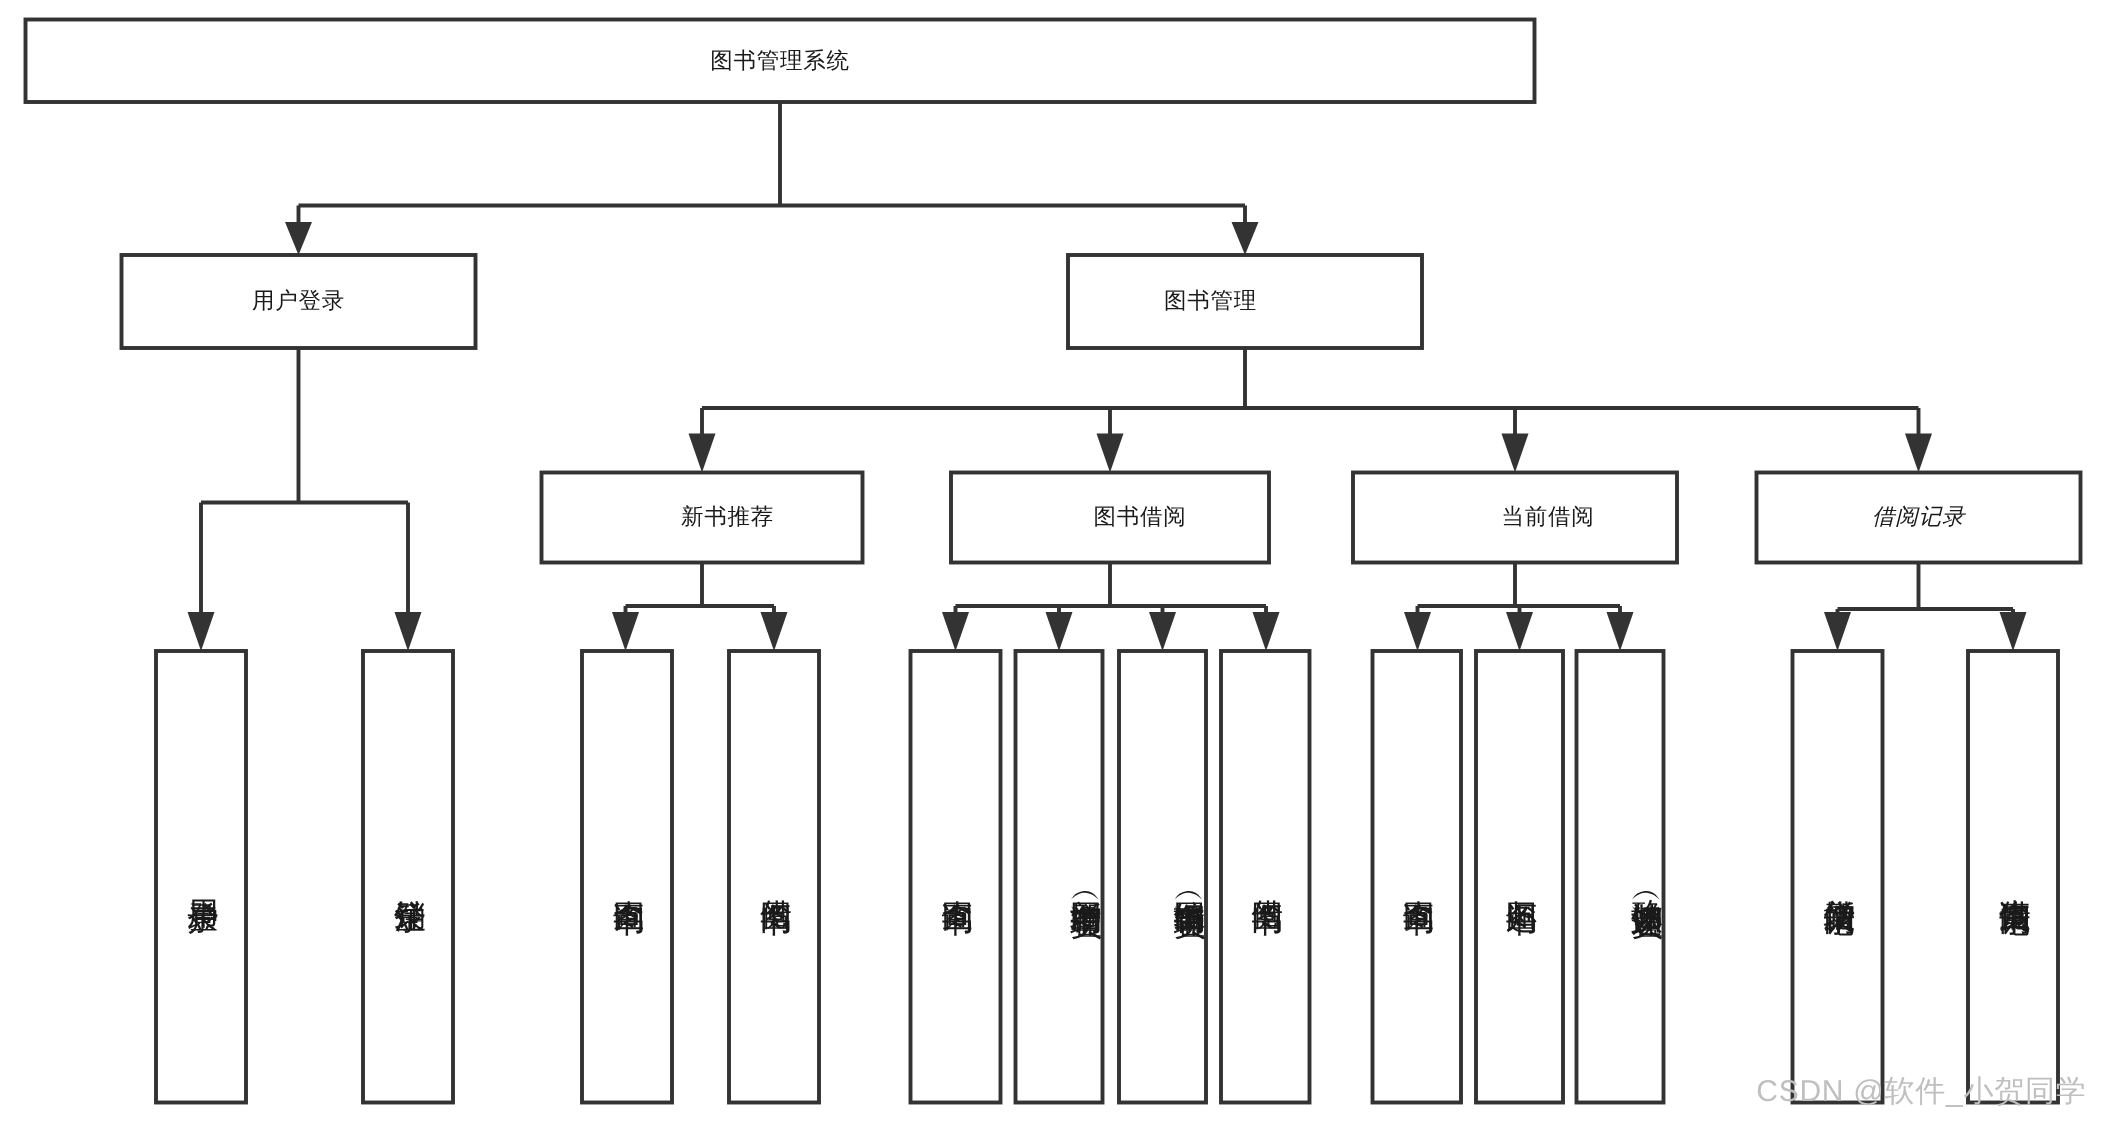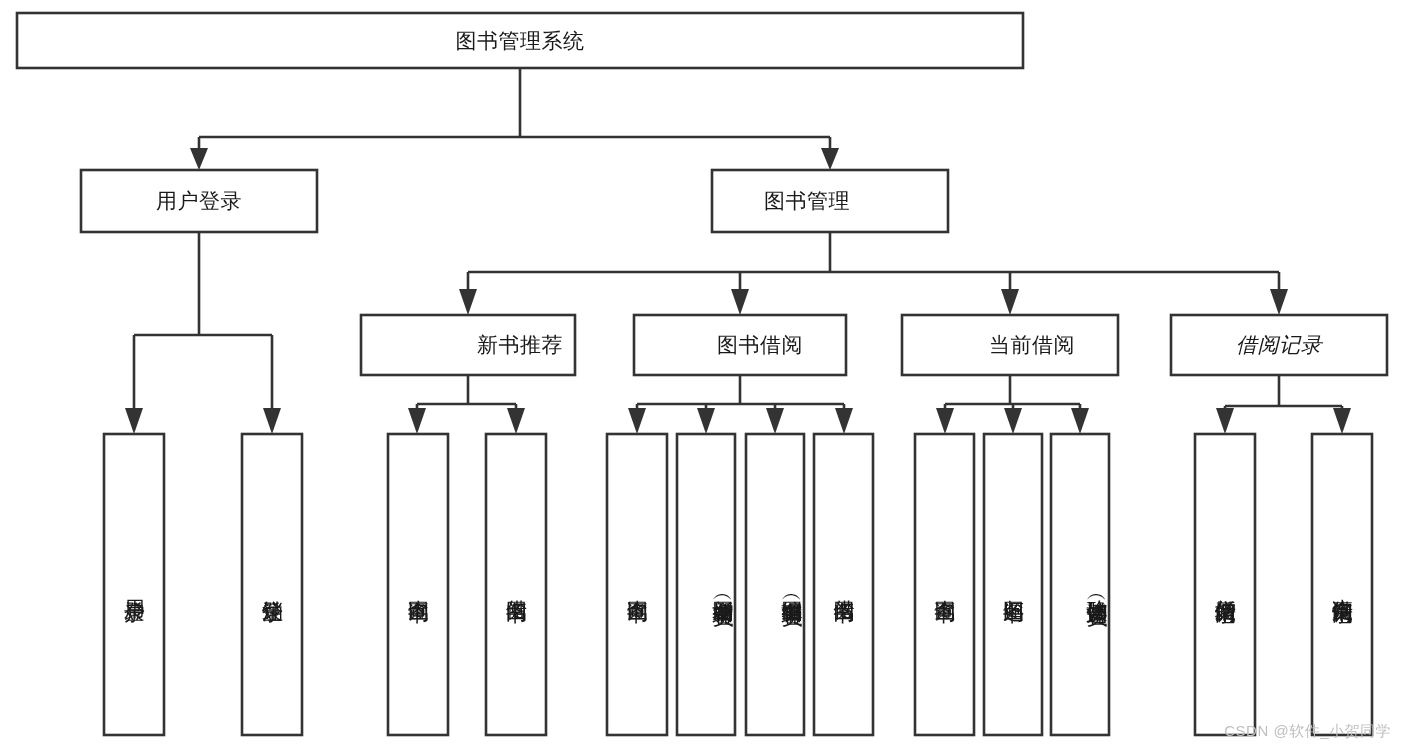--- a/index.html
+++ b/index.html
@@ -39,21 +39,21 @@
   .arrow-head {
     fill: #333333;
     stroke: none;
   }
   .node-label-h {
     position: absolute;
     display: flex;
     align-items: center;
     justify-content: center;
     color: #1a1a1a;
-    font-size: 21px;
+    font-size: 15px;
     line-height: 1.2;
     letter-spacing: 0.5px;
     white-space: nowrap;
     pointer-events: none;
   }
   .node-label-v {
     position: absolute;
     display: flex;
     align-items: center;
     justify-content: center;
@@ -63,21 +63,21 @@
     letter-spacing: 1px;
     writing-mode: vertical-rl;
     text-orientation: upright;
     white-space: nowrap;
     pointer-events: none;
   }
   .watermark {
     position: absolute;
     right: 14px;
     bottom: 6px;
-    font-size: 15px;
+    font-size: 20px;
     color: #bfbfbf;
     letter-spacing: 0.5px;
     white-space: nowrap;
   }
 </style>
 </head>
 <body>
 
 <div id="diagram-root">
 
@@ -187,21 +187,21 @@
 
     <rect class="node-rect" x="1195" y="434" width="60" height="301"></rect>
     <rect class="node-rect" x="1312" y="434" width="60" height="301"></rect>
   </svg>
 
   <div class="node-label-h" style="left:17px; top:13px; width:1006px; height:55px;">图书管理系统</div>
 
   <div class="node-label-h" style="left:81px; top:170px; width:236px; height:62px;">用户登录</div>
   <div class="node-label-h" style="left:689px; top:170px; width:236px; height:62px;">图书管理</div>
 
-  <div class="node-label-h" style="left:361px; top:315px; width:248px; height:60px;padding-left:35px;">新书推荐</div>
+  <div class="node-label-h" style="left:361px; top:315px; width:248px; height:60px;">新书推荐</div>
   <div class="node-label-h" style="left:634px; top:315px; width:252px; height:60px;">图书借阅</div>
   <div class="node-label-h" style="left:902px; top:315px; width:260px; height:60px;">当前借阅</div>
   <div class="node-label-h" style="left:1171px; top:315px; width:216px; height:60px;font-style:italic;">借阅记录</div>
 
   <div class="node-label-v" style="left:104px; top:434px; width:60px; height:301px;">用户登录</div>
   <div class="node-label-v" style="left:242px; top:434px; width:60px; height:301px;">注销登录</div>
 
   <div class="node-label-v" style="left:388px; top:434px; width:60px; height:301px;">查询图书</div>
   <div class="node-label-v" style="left:486px; top:434px; width:60px; height:301px;">借阅图书</div>
 

